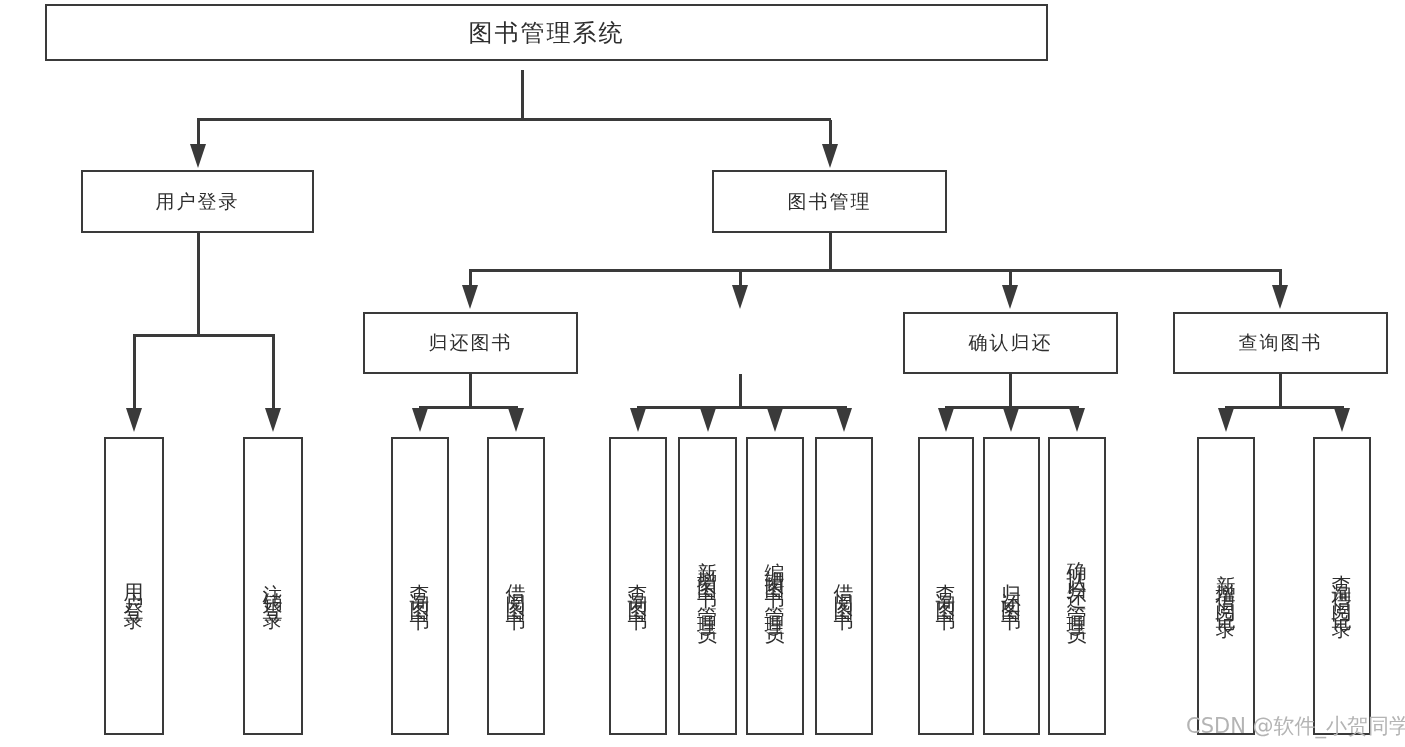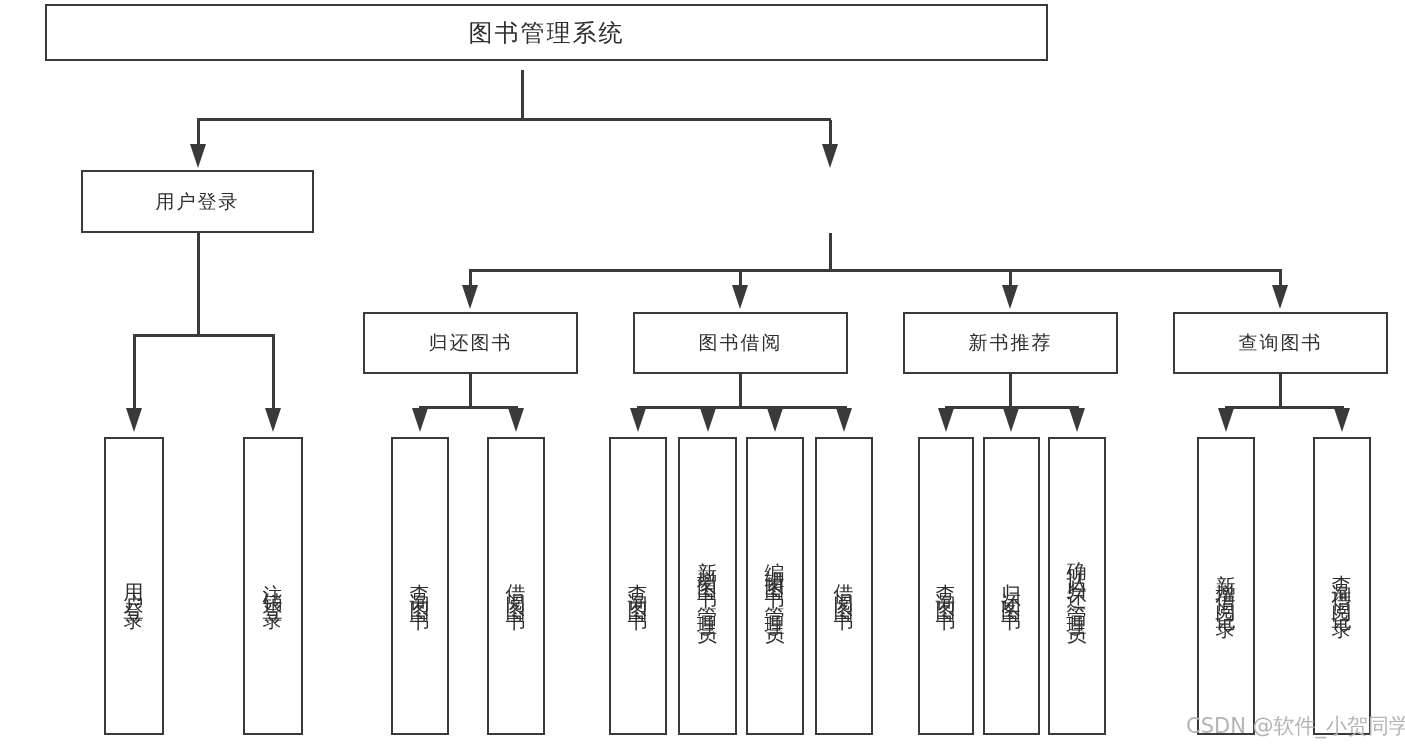--- a/index.html
+++ b/index.html
@@ -70,20 +70,23 @@
   <div class="vline" style="left:521px;top:70px;height:50px;"></div>
   <div class="hline" style="left:197px;top:118px;width:634px;"></div>
   <div class="vline" style="left:197px;top:120px;height:25px;"></div>
   <div class="vline" style="left:829px;top:120px;height:25px;"></div>
   <div class="arrow" style="left:190px;top:144px;"></div>
   <div class="arrow" style="left:822px;top:144px;"></div>
 
   <div class="box" style="left:81px;top:170px;width:233px;height:63px;">
     <span class="hlabel">用户登录</span>
   </div>
+  <div class="box" style="left:712px;top:170px;width:235px;height:63px;">
+    <span class="hlabel">图书管理</span>
+  </div>
 
   <div class="vline" style="left:197px;top:233px;height:102px;"></div>
   <div class="hline" style="left:133px;top:334px;width:142px;"></div>
   <div class="vline" style="left:133px;top:336px;height:72px;"></div>
   <div class="vline" style="left:272px;top:336px;height:72px;"></div>
   <div class="arrow" style="left:126px;top:408px;"></div>
   <div class="arrow" style="left:265px;top:408px;"></div>
 
   <div class="vline" style="left:829px;top:233px;height:38px;"></div>
   <div class="hline" style="left:469px;top:269px;width:813px;"></div>
@@ -92,25 +95,22 @@
   <div class="vline" style="left:1009px;top:271px;height:15px;"></div>
   <div class="vline" style="left:1279px;top:271px;height:15px;"></div>
   <div class="arrow" style="left:462px;top:285px;"></div>
   <div class="arrow" style="left:732px;top:285px;"></div>
   <div class="arrow" style="left:1002px;top:285px;"></div>
   <div class="arrow" style="left:1272px;top:285px;"></div>
 
   <div class="box" style="left:363px;top:312px;width:215px;height:62px;">
     <span class="hlabel">归还图书</span>
   </div>
-  <div class="box" style="left:633px;top:312px;width:215px;height:62px;">
-    <span class="hlabel">图书借阅</span>
-  </div>
   <div class="box" style="left:903px;top:312px;width:215px;height:62px;">
-    <span class="hlabel">新书推荐</span>
+    <span class="hlabel">确认归还</span>
   </div>
   <div class="box" style="left:1173px;top:312px;width:215px;height:62px;">
     <span class="hlabel">查询图书</span>
   </div>
 
   <div class="vline" style="left:469px;top:374px;height:33px;"></div>
   <div class="hline" style="left:419px;top:406px;width:99px;"></div>
   <div class="arrow" style="left:412px;top:408px;"></div>
   <div class="arrow" style="left:508px;top:408px;"></div>
 

